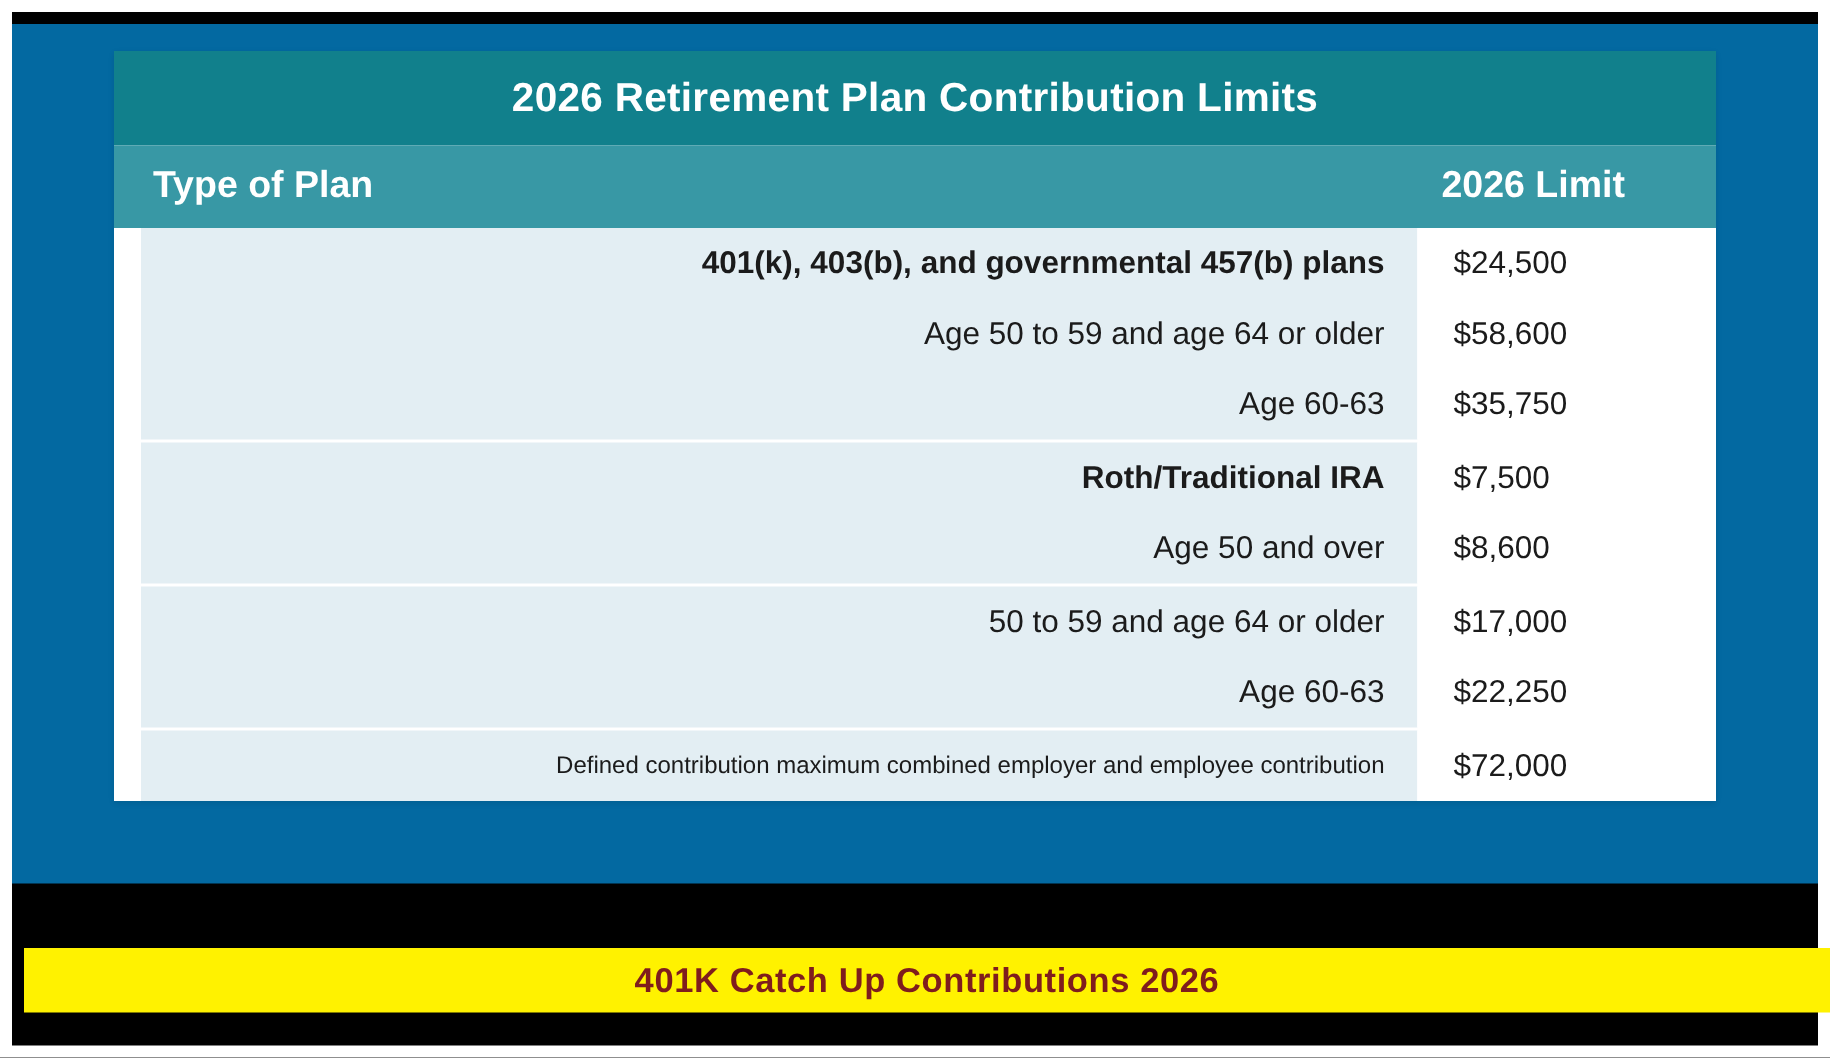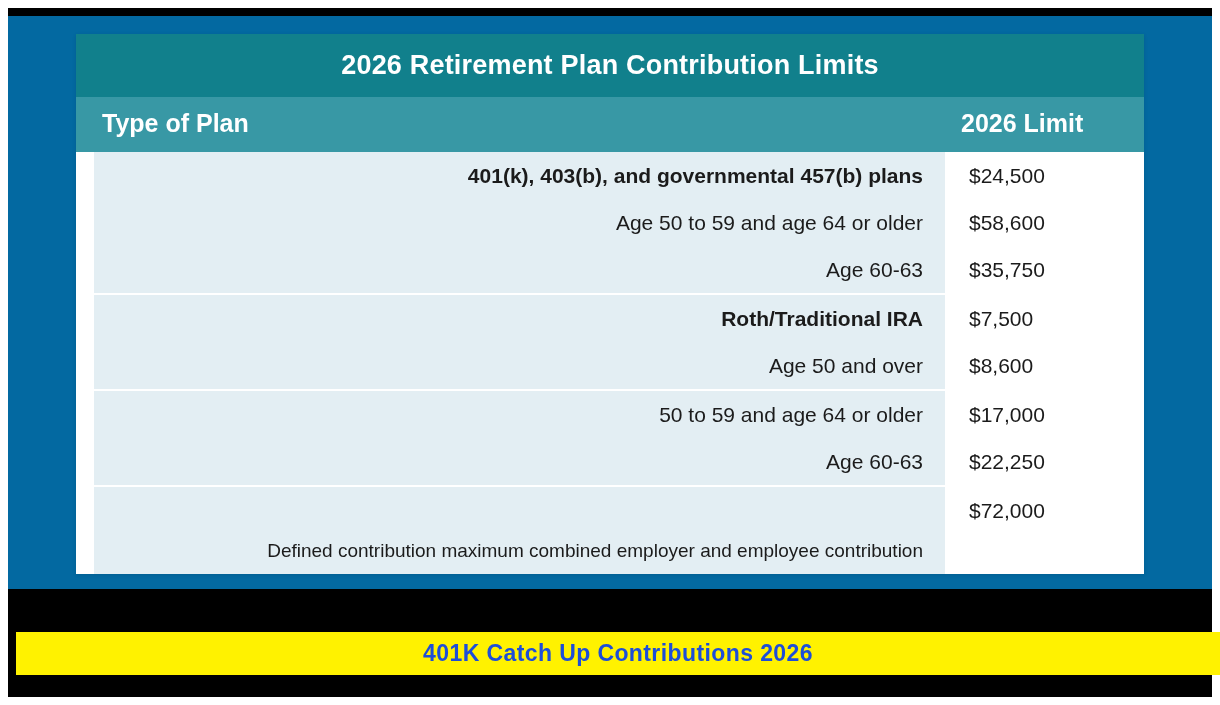--- a/index.html
+++ b/index.html
@@ -99,38 +99,37 @@
   .col-right .cell {
     text-align: left;
     padding-left: 22px;
     font-weight: normal;
     font-size: 21px;
   }
   .cell.head {
     font-weight: bold;
   }
   .cell.small {
-    font-size: 19px;
-    margin-top: 40px;
+    font-size: 16px;
   }
   .banner {
     position: absolute;
     left: 8px;
     top: 624px;
     width: 1204px;
     height: 43px;
     background: #fff200;
     display: flex;
     align-items: center;
     justify-content: center;
   }
   .banner-text {
     font-size: 23px;
     font-weight: bold;
-    color: #1d4ed8;
+    color: #7f1d1d;
     letter-spacing: 0.4px;
   }
 </style>
 </head>
 <body>
 
 <div class="frame">
   <div class="canvas">
 
     <div class="table-wrap">

